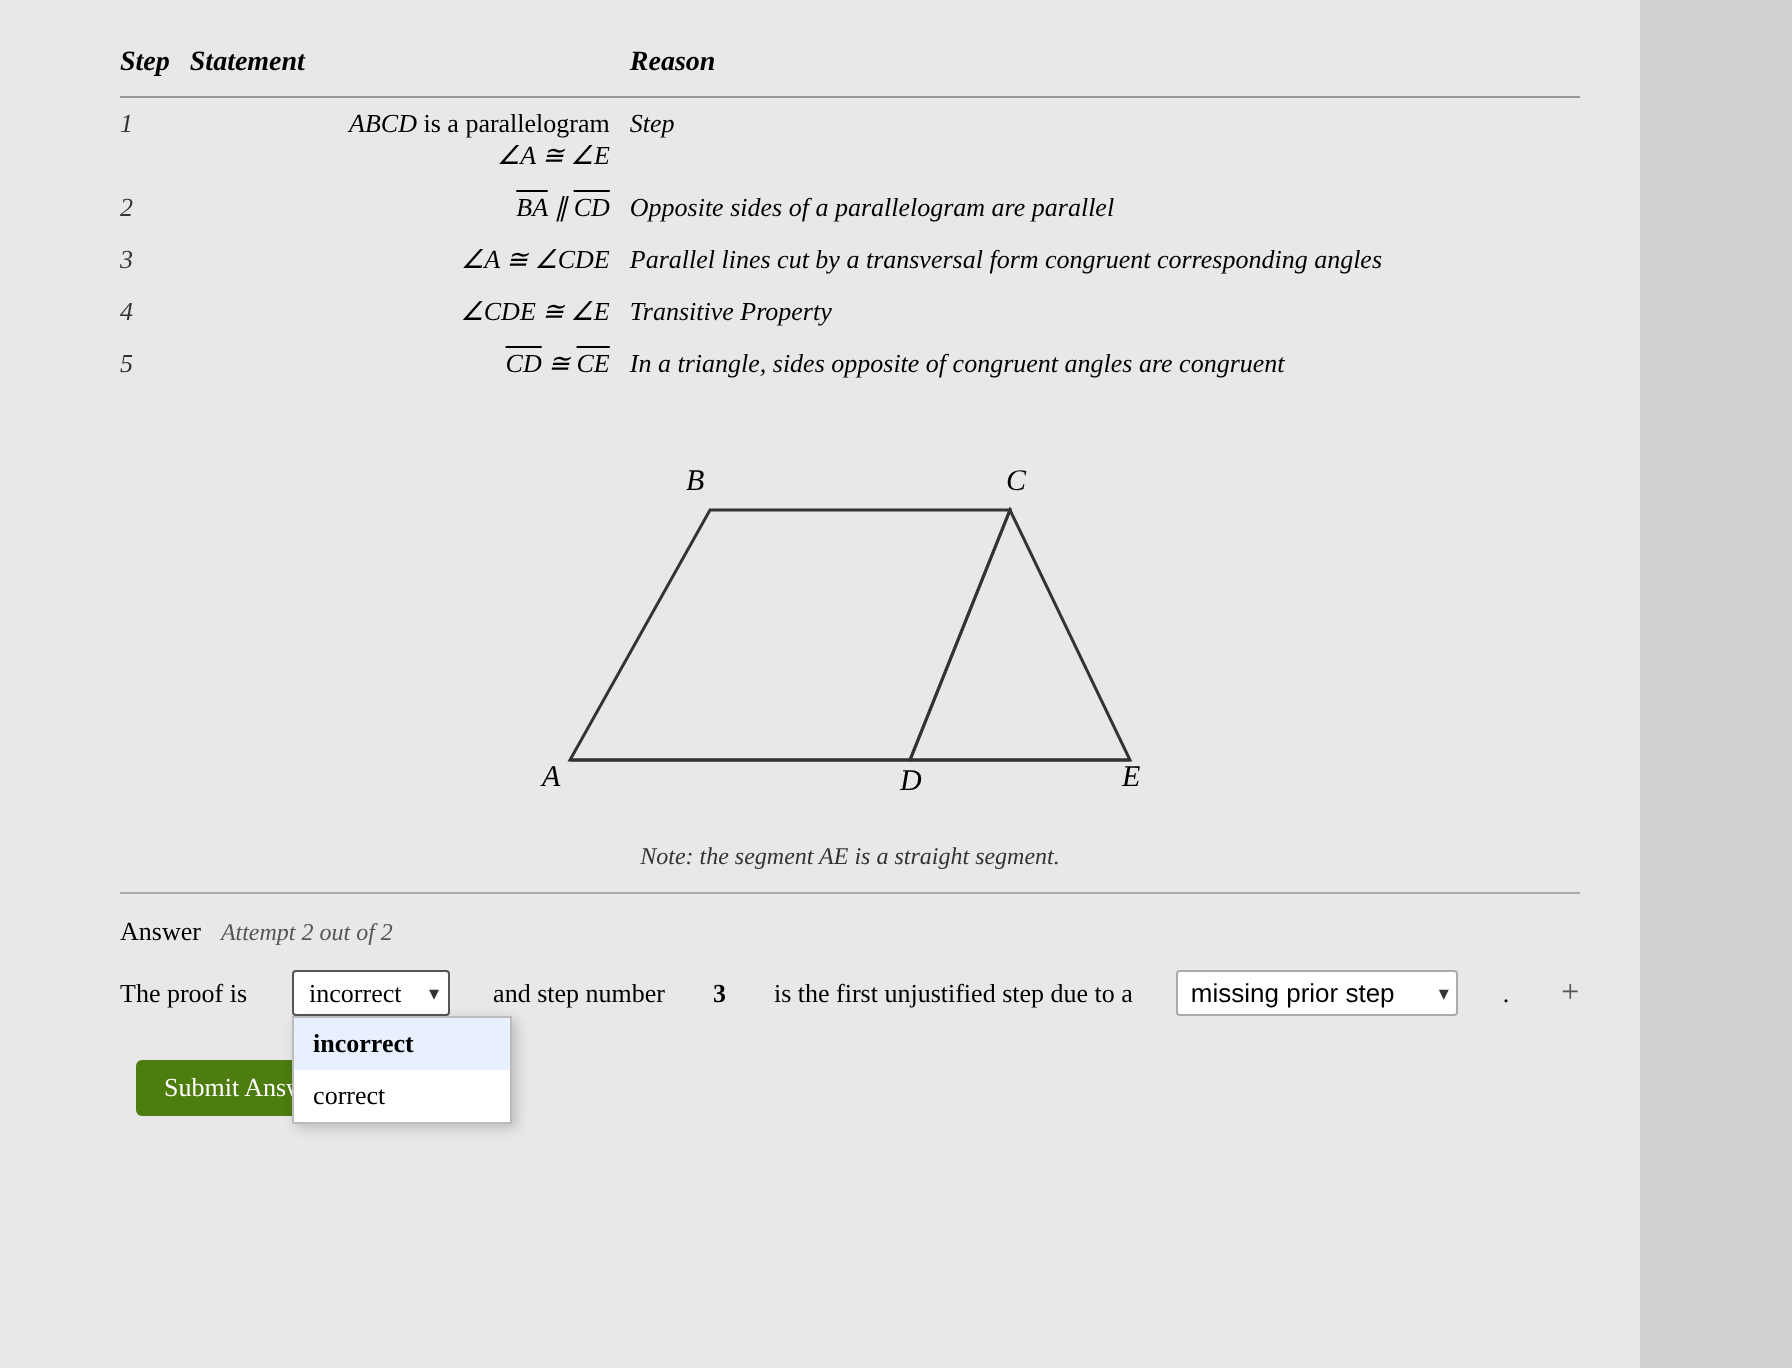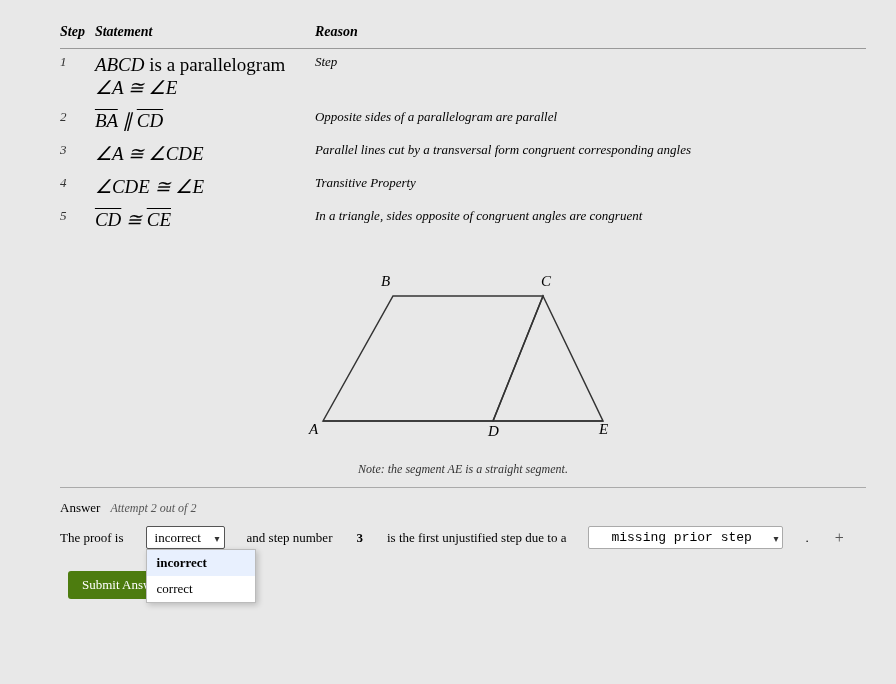--- a/index.html
+++ b/index.html
@@ -5,21 +5,21 @@
     * { box-sizing: border-box; margin: 0; padding: 0; }
     body {
       font-family: Georgia, 'Times New Roman', serif;
       background: #d0d0d0;
       min-height: 684px;
       width: 896px;
       overflow: hidden;
     }
     .page {
       background: #e8e8e8;
-      width: 896px;
+      width: 820px;
       min-height: 684px;
       padding: 20px 30px 20px 60px;
       position: relative;
     }
     
     .proof-table {
       width: 100%;
       border-collapse: collapse;
       margin-bottom: 20px;
     }
@@ -38,21 +38,22 @@
       font-size: 13px;
       padding: 5px 10px 5px 0;
       vertical-align: top;
     }
     .proof-table td.step-num {
       font-style: italic;
       font-size: 13px;
       color: #333;
     }
     .proof-table td.statement {
-      font-size: 19px;
+      font-size: 13px;
+      text-align: right;
     }
     .proof-table td.reason {
       font-size: 13px;
       font-style: italic;
     }
     
     .overline {
       text-decoration: overline;
     }
     .math { font-style: italic; }
@@ -119,23 +120,23 @@
     }
     .step-number-display {
       font-size: 13px;
       font-weight: bold;
       margin: 0 2px;
     }
     .missing-prior-select {
       appearance: none;
       border: 1px solid #aaa;
       background: white;
-      padding: 3px 22px 3px 22px;
-      font-size: 13px;
-      font-family: Liberation Mono, monospace;
+      padding: 3px 22px 3px 6px;
+      font-size: 13px;
+      font-family: Liberation Sans, sans-serif;
       cursor: pointer;
       border-radius: 2px;
     }
     .submit-btn {
       background: #4d7c0f;
       color: white;
       border: none;
       padding: 6px 14px;
       font-size: 13px;
       font-family: Georgia, serif;

